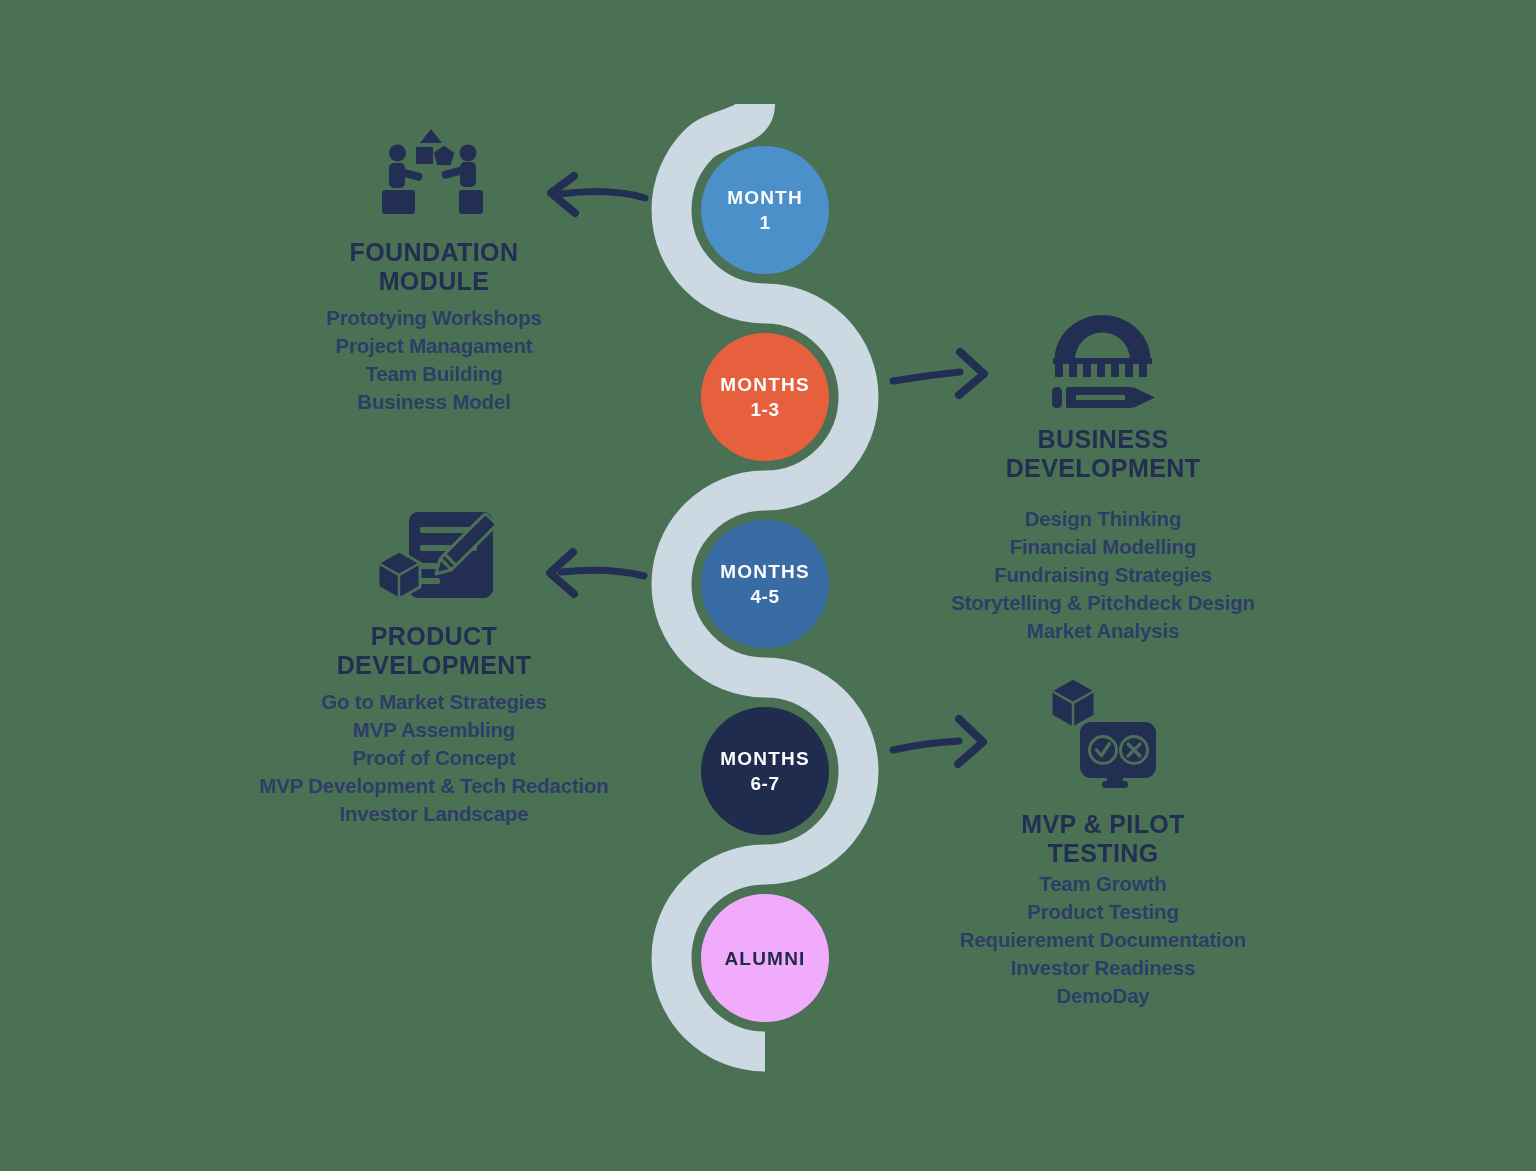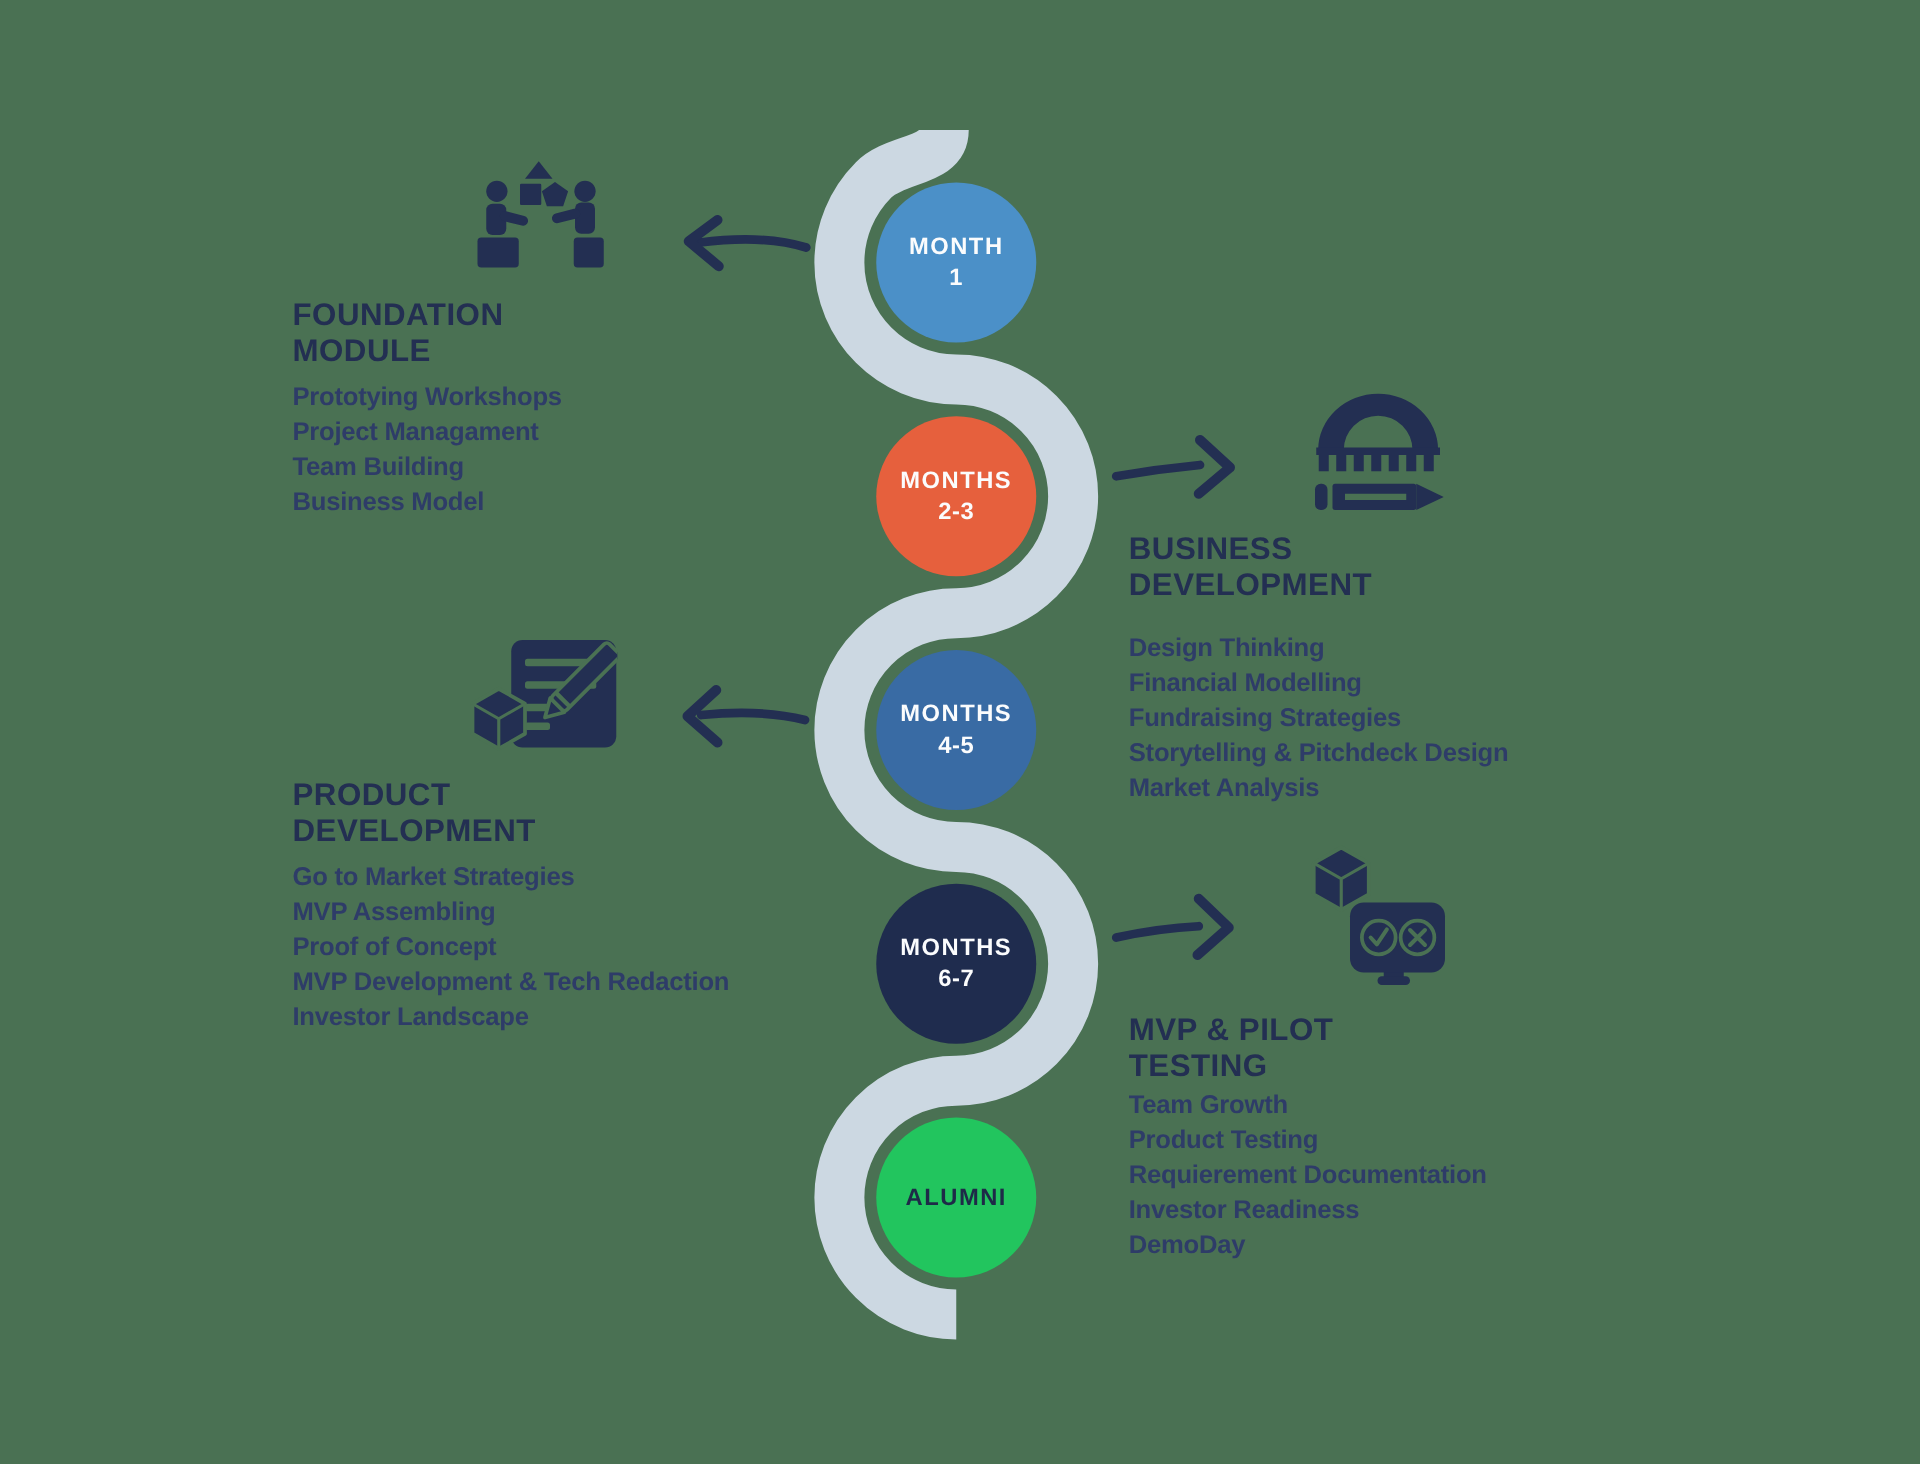--- a/index.html
+++ b/index.html
@@ -39,21 +39,21 @@
     position:absolute;
     width:128px;height:128px;
     border-radius:50%;
     display:flex;flex-direction:column;
     align-items:center;justify-content:center;
     color:var(--white,#fbfcfd);
     text-align:center;
   }
   .node-l1{font-size:19px;font-weight:bold;letter-spacing:1.2px;line-height:25px;}
   .node-l2{font-size:19px;font-weight:bold;letter-spacing:.5px;line-height:25px;}
-  .section{position:absolute;width:400px;}
+  .section{position:absolute;width:400px;text-align:center;}
   .section-title{
     font-size:25px;font-weight:bold;
     color:var(--navy,#232f52);
     letter-spacing:.4px;line-height:29px;
     text-transform:uppercase;
   }
   .section-list{
     font-size:20.5px;font-weight:bold;
     color:var(--list-text,#2e3c68);
     line-height:28px;letter-spacing:-.2px;
@@ -162,31 +162,31 @@
       <path class="bg-stroke" stroke-width="2.5" d="M 3 14.5 L 25 27 L 47 14.5 M 25 27 L 25 52"></path>
     </g>
   </svg>
 
   <div class="node" style="left: 701px; top: 146px; background: rgb(75, 144, 200); color: rgb(251, 252, 253);">
     <div class="node-l1">MONTH</div>
     <div class="node-l2">1</div>
   </div>
   <div class="node" style="left: 701px; top: 333px; background: rgb(230, 96, 61); color: rgb(251, 252, 253);">
     <div class="node-l1">MONTHS</div>
-    <div class="node-l2">2-3</div>
+    <div class="node-l2">1-3</div>
   </div>
   <div class="node" style="left: 701px; top: 520px; background: rgb(57, 107, 164); color: rgb(251, 252, 253);">
     <div class="node-l1">MONTHS</div>
     <div class="node-l2">4-5</div>
   </div>
   <div class="node" style="left: 701px; top: 707px; background: rgb(31, 44, 78); color: rgb(251, 252, 253);">
     <div class="node-l1">MONTHS</div>
     <div class="node-l2">6-7</div>
   </div>
-  <div class="node" style="left: 701px; top: 894px; background: #22c55e; color: rgb(30, 42, 72);">
+  <div class="node" style="left: 701px; top: 894px; background: #f0abfc; color: rgb(30, 42, 72);">
     <div class="node-l1">ALUMNI</div>
     <div class="node-l2"></div>
   </div>
 
   <div class="section" style="left:234px;top:238px">
     <div class="section-title">
       <div>FOUNDATION</div>
       <div>MODULE</div>
     </div>
     <div class="section-list" style="margin-top:8px">

